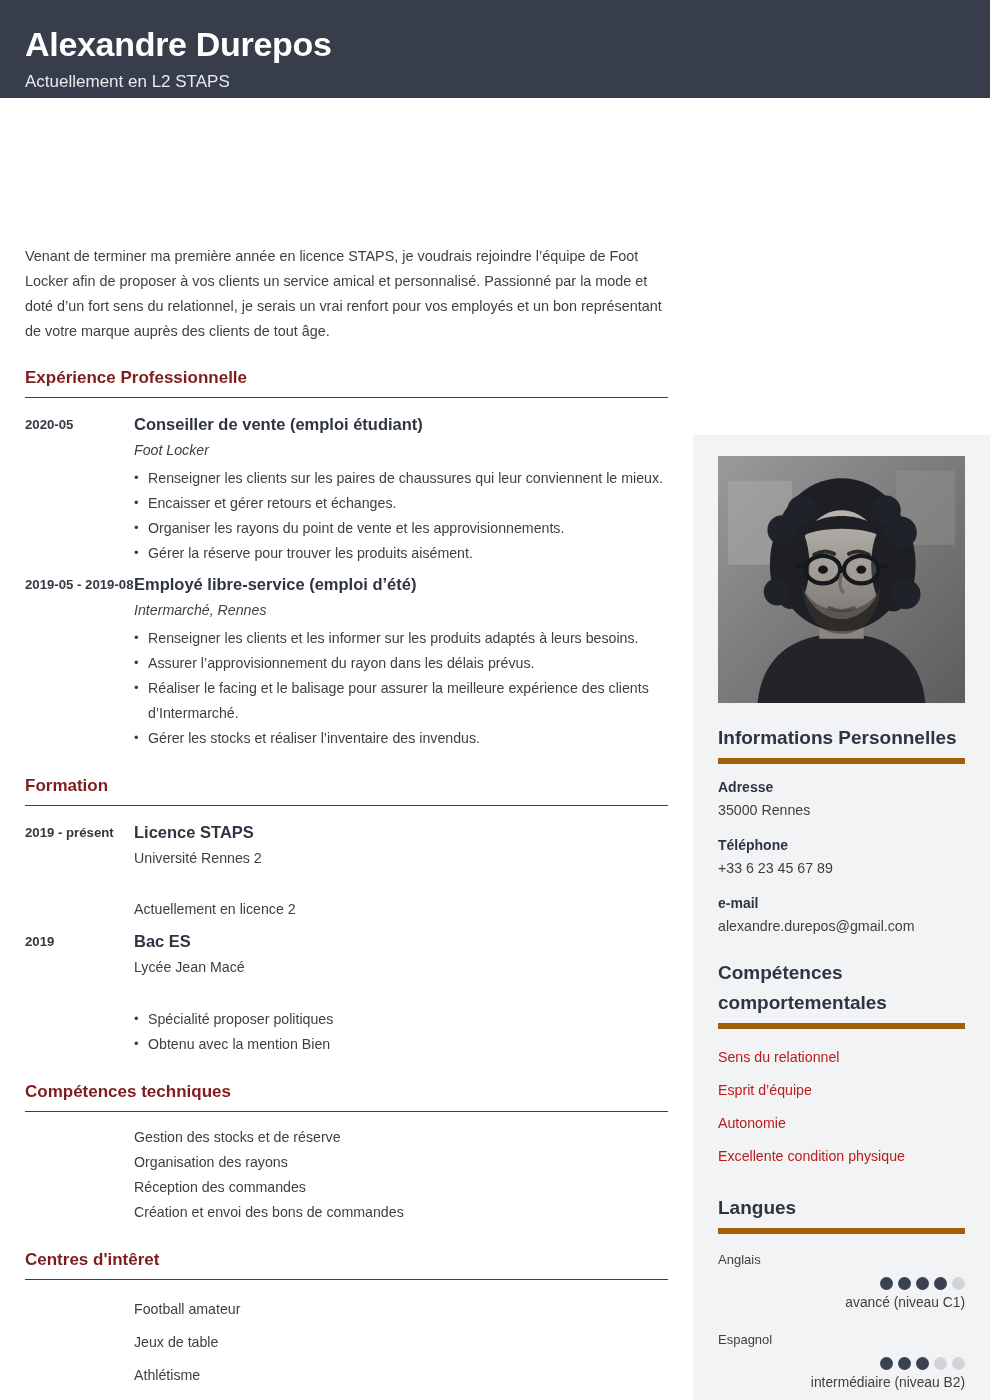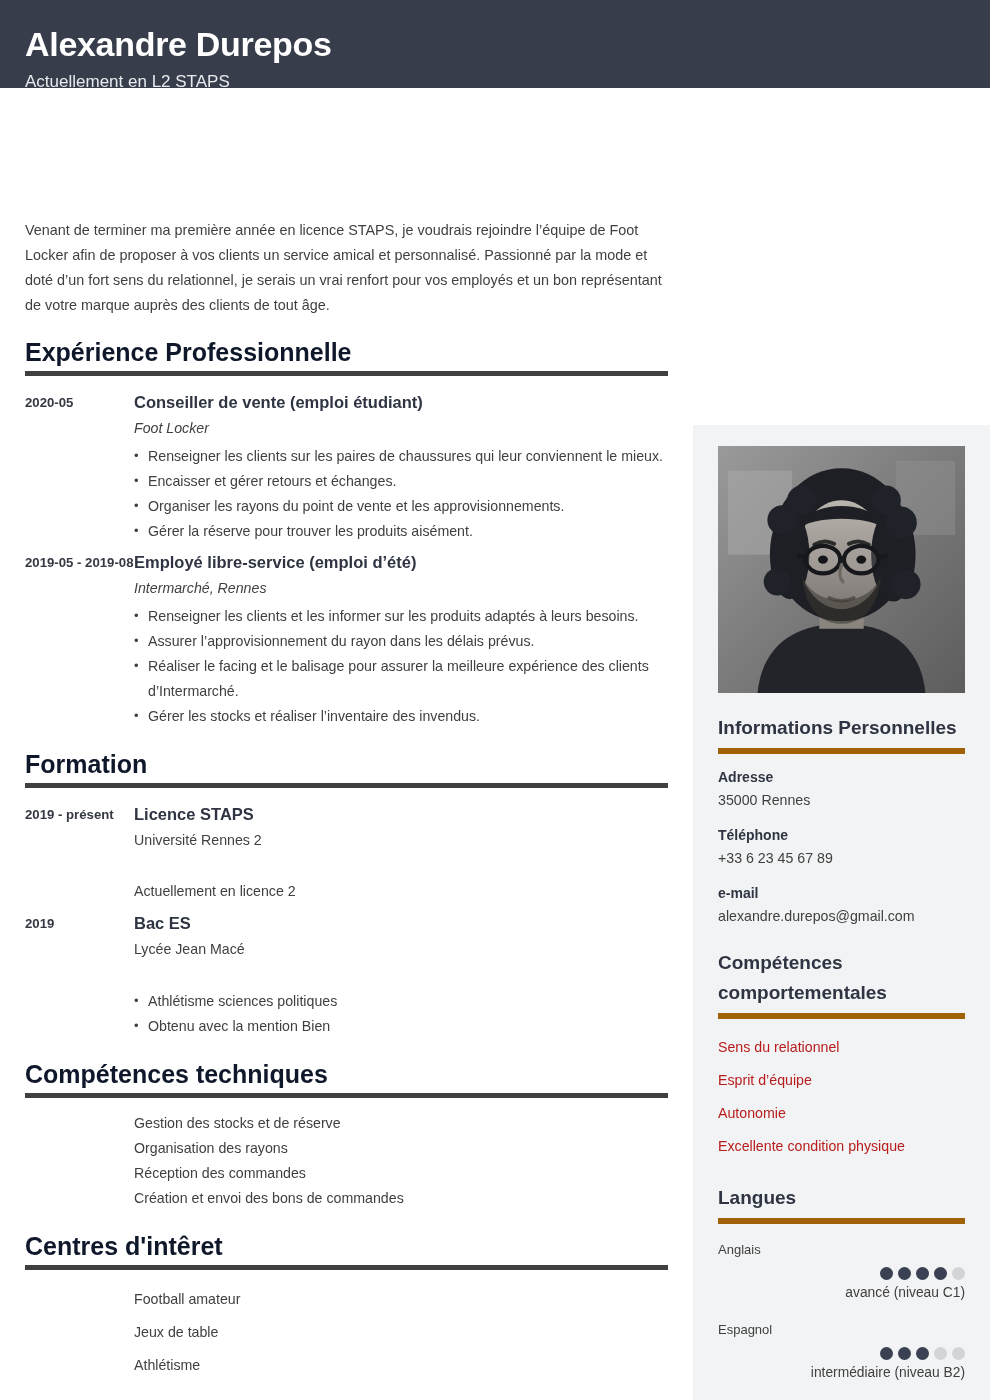--- a/index.html
+++ b/index.html
@@ -13,21 +13,21 @@
     font-family: "Liberation Sans", sans-serif;
     background: #ffffff;
     color: #3b3b3b;
     position: relative;
     overflow: hidden;
   }
 
   
   .header {
     background: #373d4a;
-    height: 88px;
+    height: 98px;
     padding: 22px 25px 0 25px;
   }
   .header-name {
     color: #ffffff;
     font-size: 34px;
     font-weight: bold;
     letter-spacing: -0.3px;
     line-height: 44px;
   }
   .header-tagline {
@@ -58,26 +58,26 @@
   
   .intro {
     font-size: 14.4px;
     line-height: 25px;
     color: #3f3f3f;
     margin-bottom: 21px;
   }
 
   
   .section-title {
-    font-size: 25px;
-    font-weight: bold;
-    color: #0f172a;
+    font-size: 17px;
+    font-weight: bold;
+    color: #7f1d1d;
     line-height: 26px;
     padding-bottom: 6px;
-    border-bottom: 5px solid #404040;
+    border-bottom: 1px solid #404040;
     margin-bottom: 13px;
   }
   .section { margin-bottom: 22px; }
 
   
   .entry {
     display: flex;
     align-items: flex-start;
     margin-bottom: 5px;
   }
@@ -268,21 +268,21 @@
         </div>
       </div>
 
       <div class="entry">
         <div class="entry-date">2019</div>
         <div class="entry-body">
           <div class="entry-title">Bac ES</div>
           <div class="entry-sub plain">Lycée Jean Macé</div>
           <div class="spacer-line"></div>
           <ul class="bullets">
-            <li>Athlétisme sciences politiques</li>
+            <li>Spécialité proposer politiques</li>
             <li>Obtenu avec la mention Bien</li>
           </ul>
         </div>
       </div>
     </div>
 
     <div class="section">
       <div class="section-title">Compétences techniques</div>
       <ul class="plain-list">
         <li>Gestion des stocks et de réserve</li>

